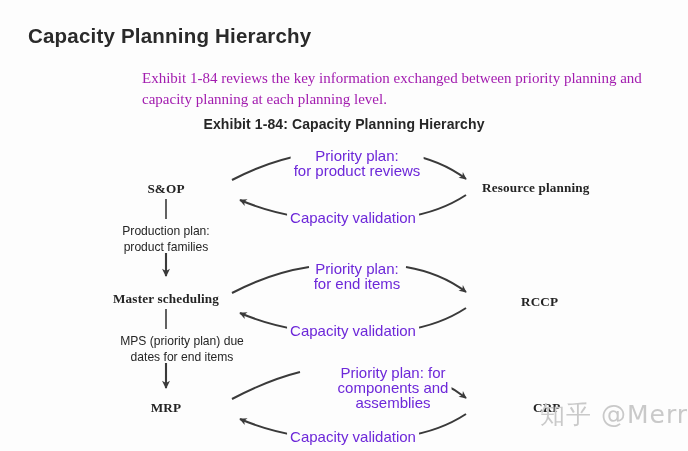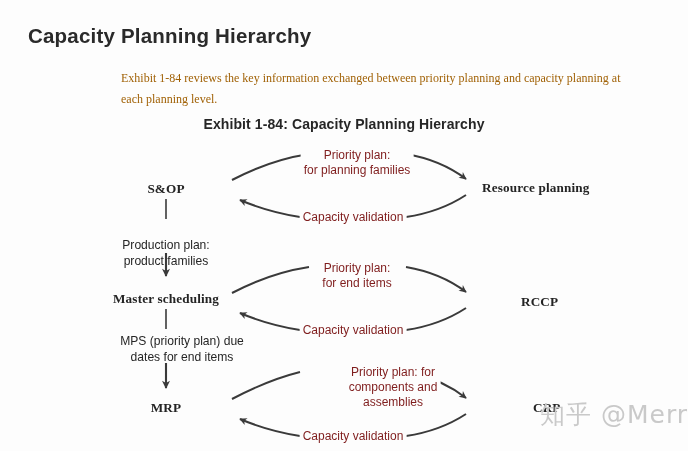--- a/index.html
+++ b/index.html
@@ -32,27 +32,27 @@
     top: 24px;
     font-size: 20.5px;
     font-weight: bold;
     letter-spacing: 0.2px;
     color: #2a2a2a;
     white-space: nowrap;
   }
 
   .intro-paragraph {
     position: absolute;
-    left: 121px;
+    left: 142px;
     top: 68px;
     width: 512px;
     font-family: "Liberation Serif", serif;
-    font-size: 12px;
+    font-size: 15px;
     line-height: 21px;
-    color: #a16207;
+    color: #a21caf;
   }
 
   .exhibit-caption {
     position: absolute;
     left: 0;
     top: 116px;
     width: 688px;
     text-align: center;
     font-size: 14px;
     font-weight: bold;
@@ -92,23 +92,23 @@
     line-height: 15.5px;
     color: #262626;
     text-align: center;
     white-space: nowrap;
     transform: translateX(-50%);
   }
 
   
   .loop-label {
     position: absolute;
-    font-size: 12px;
+    font-size: 15px;
     line-height: 15.2px;
-    color: #7f1d1d;
+    color: #6d28d9;
     text-align: center;
     white-space: nowrap;
     transform: translateX(-50%);
     background: #fdfdfd;
     padding: 0 3px;
   }
 
   
   .watermark {
     position: absolute;
@@ -191,33 +191,33 @@
   <div class="node-label" style="left:166px; top:291px;">Master scheduling</div>
 
   <div class="node-label" style="left:166px; top:400px;">MRP</div>
 
   <div class="node-label right-node" style="left:482px; top:180px;">Resource planning</div>
 
   <div class="node-label right-node" style="left:521px; top:294px;">RCCP</div>
 
   <div class="node-label right-node" style="left:533px; top:400px;text-align:right;">CRP</div>
 
-  <div class="chain-text" style="left:166px; top:224px;margin-top:14px;">
+  <div class="chain-text" style="left:166px; top:224px;">
     <div>Production plan:</div>
     <div>product families</div>
   </div>
 
   <div class="chain-text" style="left:166px; top:334px;margin-left:16px;">
     <div>MPS (priority plan) due</div>
     <div>dates for end items</div>
   </div>
 
   <div class="loop-label" style="left:357px; top:148px;">
     <div>Priority plan:</div>
-    <div>for planning families</div>
+    <div>for product reviews</div>
   </div>
 
   <div class="loop-label" style="left:353px; top:210px;">Capacity validation</div>
 
   <div class="loop-label" style="left:357px; top:261px;">
     <div>Priority plan:</div>
     <div>for end items</div>
   </div>
 
   <div class="loop-label" style="left:353px; top:323px;">Capacity validation</div>

